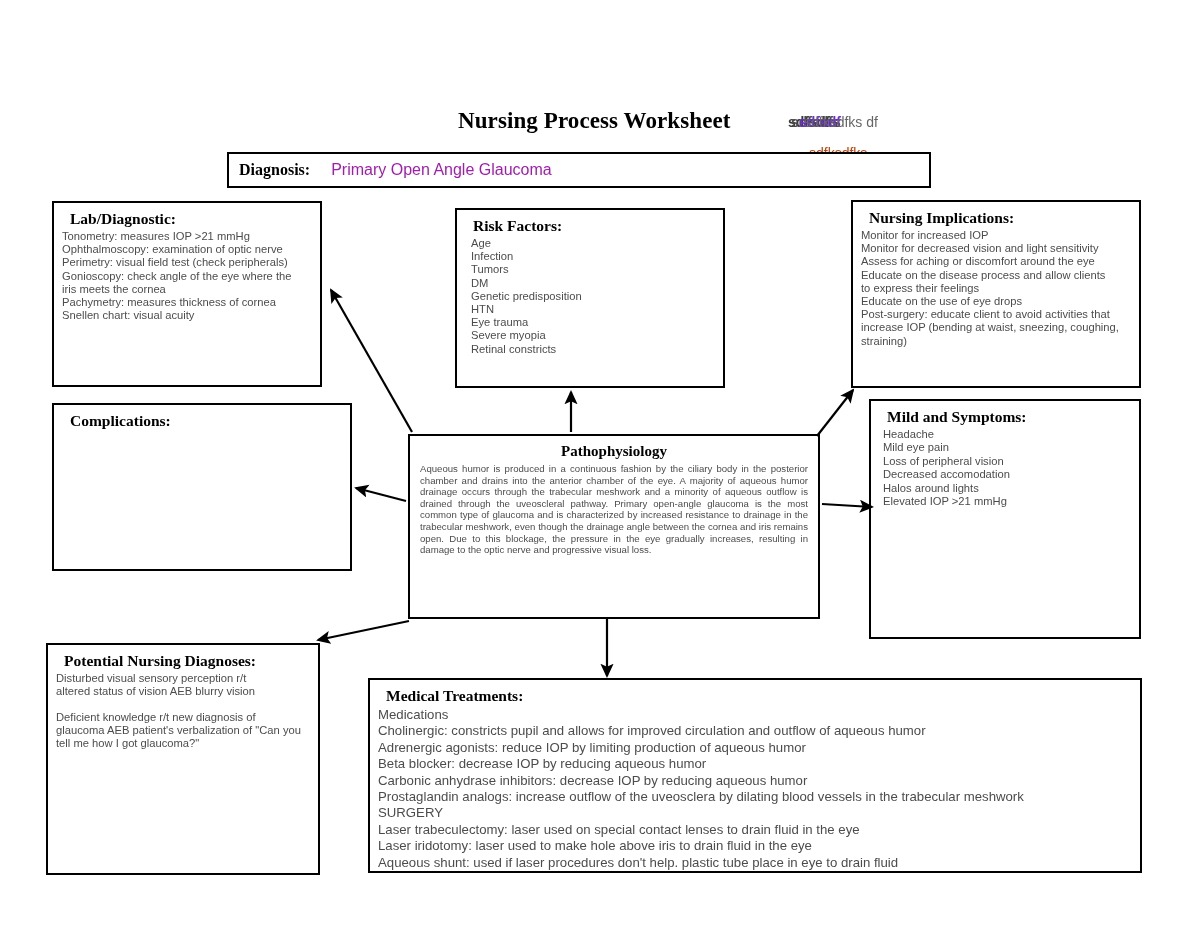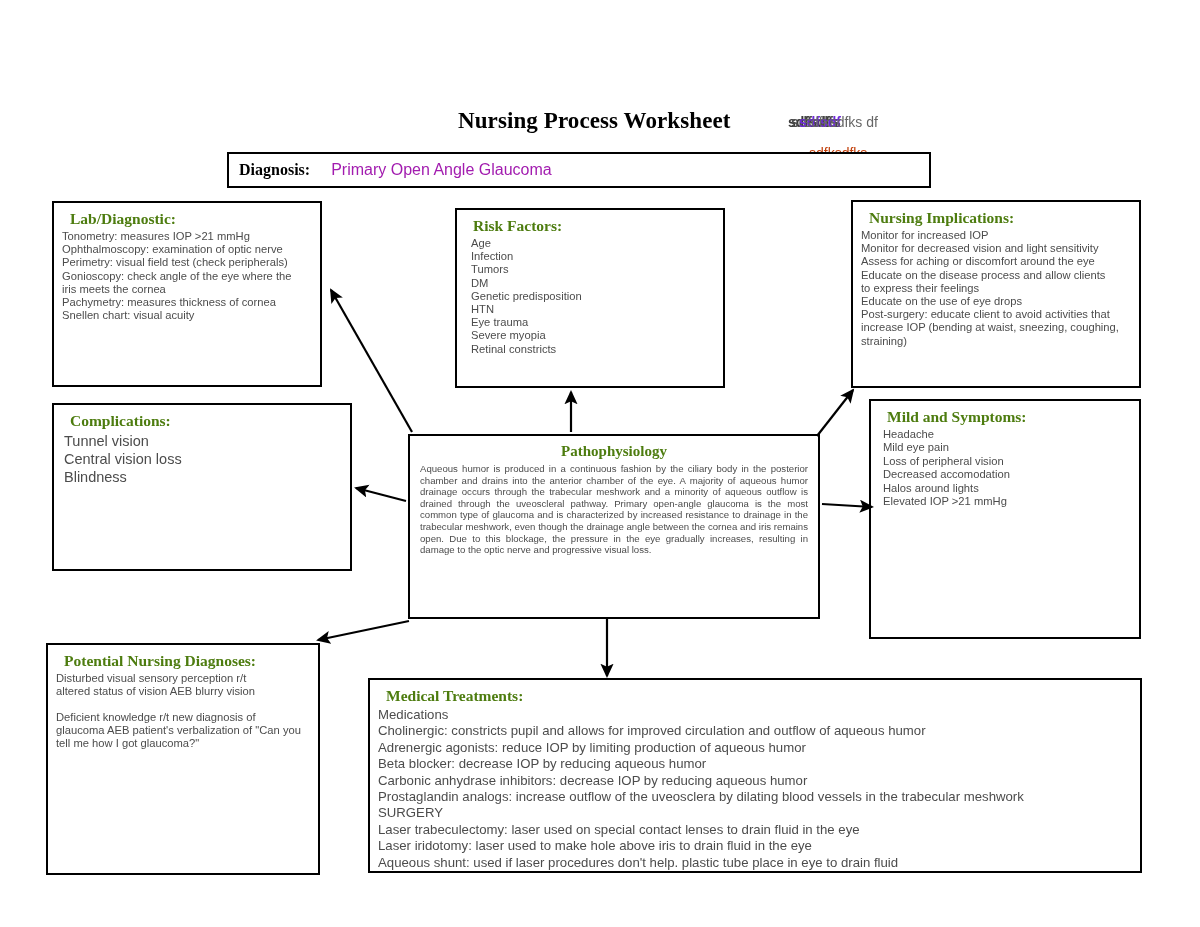--- a/index.html
+++ b/index.html
@@ -21,21 +21,21 @@
   .box {
     position: absolute;
     border: 2px solid #000000;
     background: #ffffff;
     box-sizing: border-box;
     z-index: 3;
   }
   .hdr {
     font-family: "Liberation Serif", serif;
     font-weight: bold;
-    color: #4d7c0f;
+    color: #000000;
   }
   .body-txt {
     font-family: "Liberation Sans", sans-serif;
     color: #4c4c4c;
     white-space: pre-line;
   }
   
   #title-row {
     position: absolute;
     left: 0;
@@ -208,23 +208,20 @@
 Educate on the use of eye drops
 Post-surgery: educate client to avoid activities that
 increase IOP (bending at waist, sneezing, coughing,
 straining)</div>
     </div>
   </div>
 
   <div class="box" id="complications-box">
     <div class="box-inner">
       <div class="hdr hdr-complications">Complications:</div>
-      <div class="body-txt txt-complications">Tunnel vision
-Central vision loss
-Blindness</div>
     </div>
   </div>
 
   <div class="box" id="patho-box">
     <div class="box-inner">
       <div class="hdr hdr-patho">Pathophysiology</div>
       <div class="body-txt txt-patho">Aqueous humor is produced in a continuous fashion by the ciliary body in the posterior chamber and drains into the anterior chamber of the eye. A majority of aqueous humor drainage occurs through the trabecular meshwork and a minority of aqueous outflow is drained through the uveoscleral pathway. Primary open-angle glaucoma is the most common type of glaucoma and is characterized by increased resistance to drainage in the trabecular meshwork, even though the drainage angle between the cornea and iris remains open. Due to this blockage, the pressure in the eye gradually increases, resulting in damage to the optic nerve and progressive visual loss.</div>
     </div>
   </div>
 

